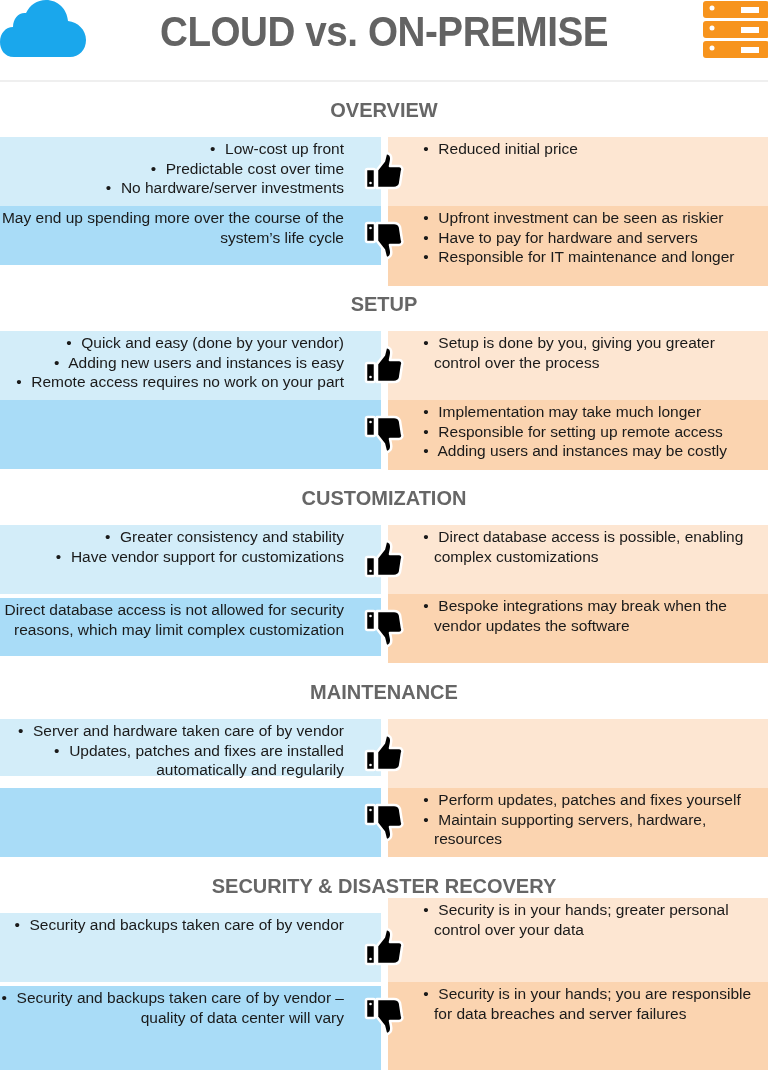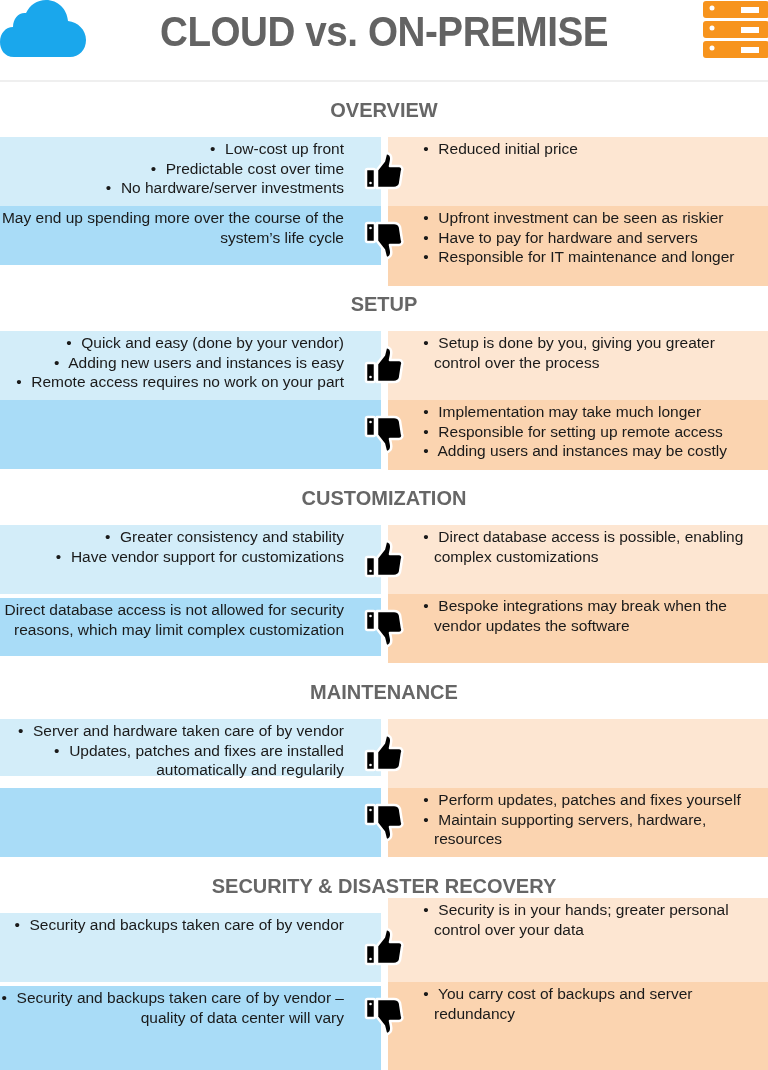--- a/index.html
+++ b/index.html
@@ -236,21 +236,21 @@
           <circle cx="6.5" cy="32" r="1.3" fill="#fff"></circle>
         </svg>
 </div>
       <div class="panel con left" style="top: 128px; height: 112px;">
         <ul>
           <li><span class="b">•</span> <span>Security and backups taken care of by vendor – quality of data center will vary</span></li>
         </ul>
       </div>
       <div class="panel con right" style="top: 124px; height: 88px;">
         <ul>
-          <li><span class="b">•</span> <span>You carry cost of backups and server redundancy</span></li>
+          <li><span class="b">•</span> <span>Security is in your hands; you are responsible for data breaches and server failures</span></li>
         </ul>
       </div>
       <div class="thumb" style="top: 138px;">
   <svg viewBox="0 0 40 40">
           <g stroke="#fff" stroke-width="2.5" stroke-linejoin="round">
     <rect x="2" y="3" width="9" height="19" rx="1.5" fill="#000"></rect>
     <path d="M13 21 L20 30 L22 38 C26 38 28 35 27 30 L26 25 L35 25 C38 25 39 22 38 20 L36 7 C35 4 33 3 30 3 L13 3 Z" fill="#000"></path>
   </g>
           <circle cx="6.5" cy="8" r="1.3" fill="#fff"></circle>
         </svg>

